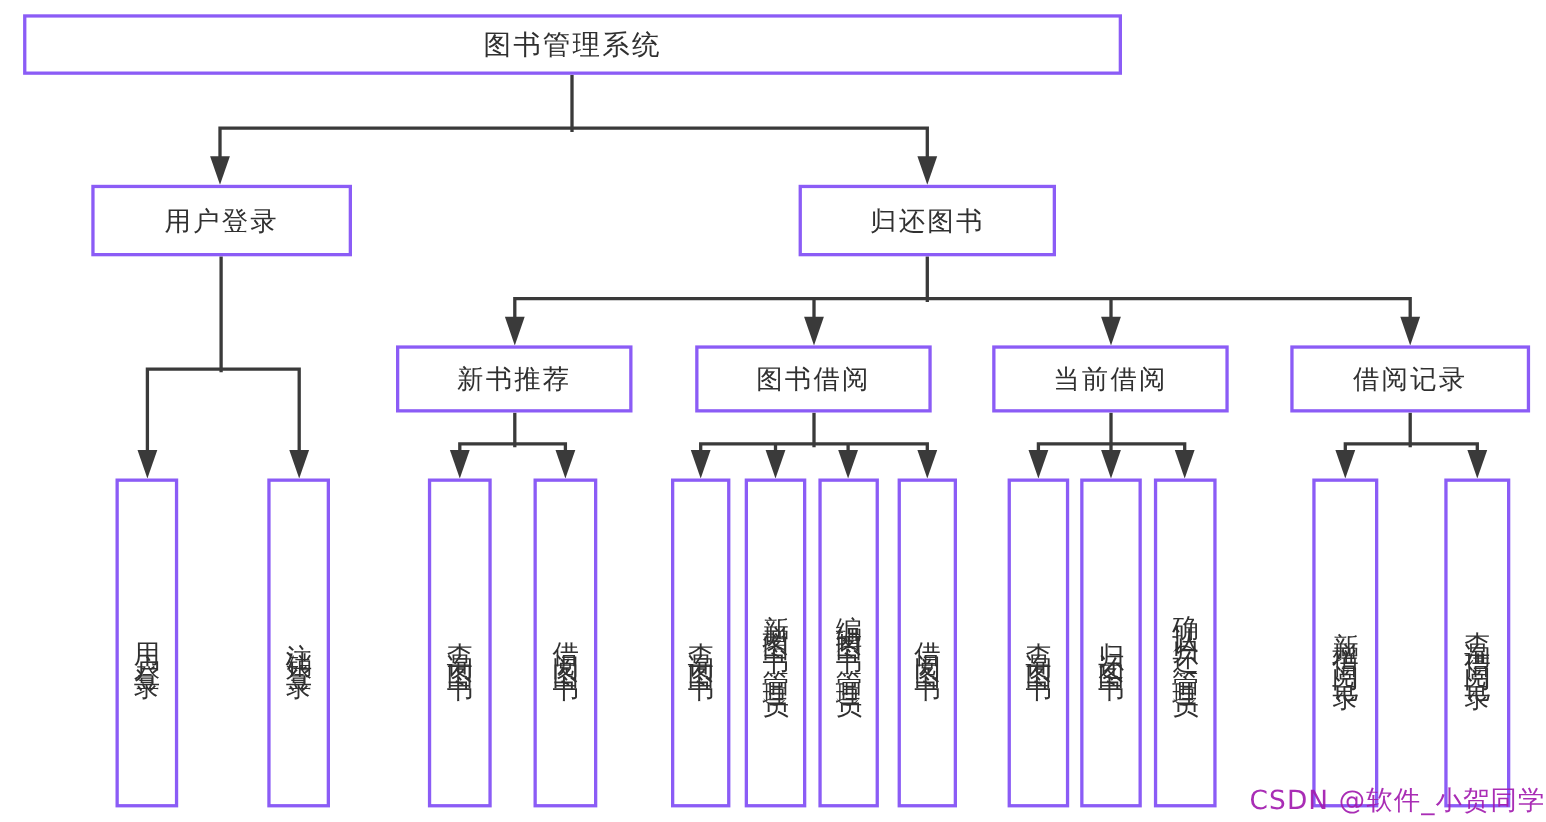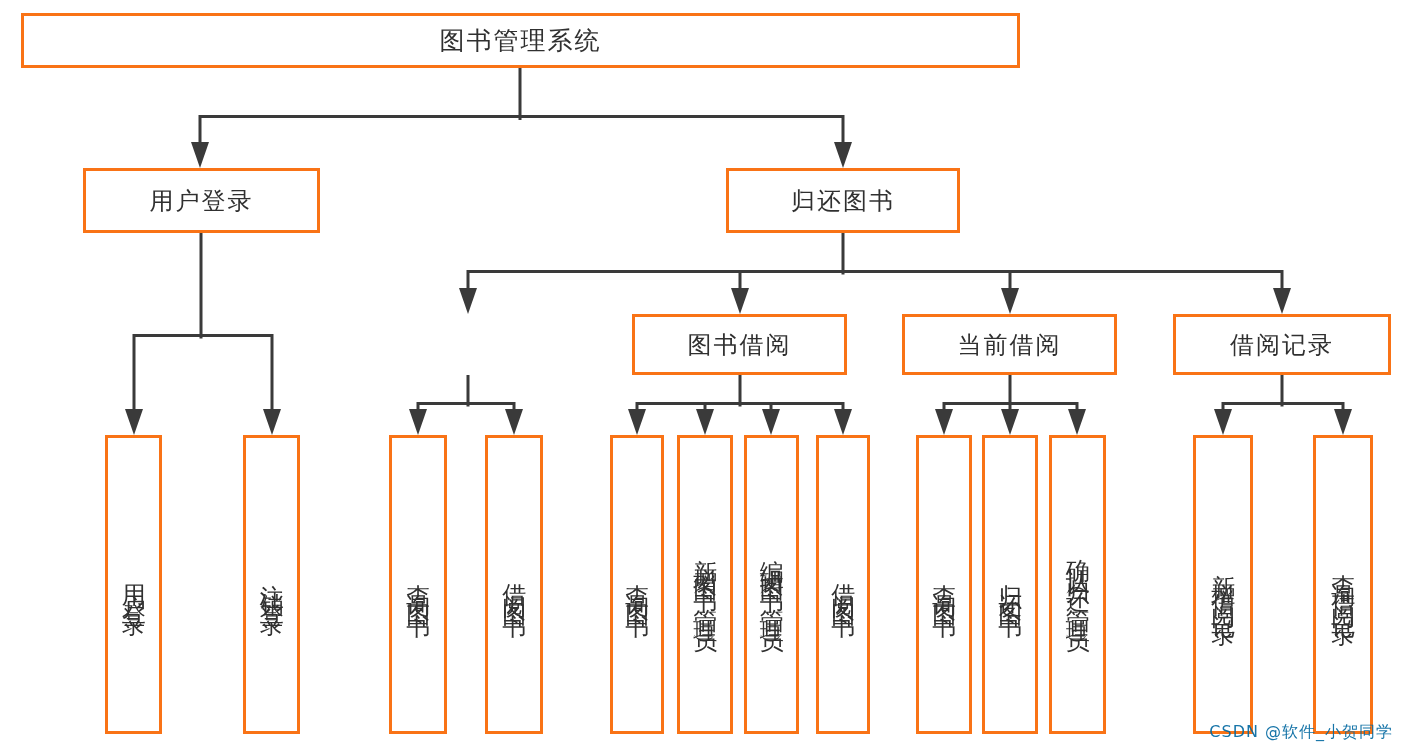--- a/index.html
+++ b/index.html
@@ -1,26 +1,26 @@
 <!DOCTYPE html>
 <html><head>
 <meta charset="utf-8">
 <style>
   html,body{margin:0;padding:0;background:#ffffff;}
   body{font-family:"DejaVu Sans","Liberation Sans",sans-serif;}
   .canvas{position:relative;width:1405px;height:747px;background:#ffffff;overflow:hidden;}
   .connectors{position:absolute;left:0;top:0;z-index:1;}
-  .box{position:absolute;box-sizing:border-box;border:3px solid #f97316;background:#ffffff;
+  .box{position:absolute;box-sizing:border-box;border:3px solid #8b5cf6;background:#ffffff;
        display:flex;align-items:center;justify-content:center;color:#303030;z-index:2;}
   .hlabel{font-size:24px;letter-spacing:2px;white-space:nowrap;}
   .root .hlabel{font-size:25px;}
   .vtext{writing-mode:vertical-rl;text-orientation:mixed;font-size:24px;letter-spacing:10px;
          line-height:1.1;white-space:nowrap;}
-  .watermark{position:absolute;right:12px;bottom:4px;z-index:3;font-size:16px;
-             color:#0369a1;opacity:.92;letter-spacing:1px;white-space:nowrap;}
+  .watermark{position:absolute;right:0;bottom:4px;z-index:3;font-size:24px;
+             color:#a21caf;opacity:.92;letter-spacing:1px;white-space:nowrap;}
 </style>
 </head>
 <body>
 
 <div class="canvas">
 
   <svg class="connectors" width="1405" height="747" viewBox="0 0 1405 747">
     <g stroke="#3a3a3a" stroke-width="3" fill="none">
       <path d="M520 68 V120
                M198.5 116.5 H844.5
@@ -83,20 +83,23 @@
     <span class="hlabel">图书管理系统</span>
   </div>
 
   <div class="box" style="left:83px;top:168px;width:237px;height:65px">
     <span class="hlabel">用户登录</span>
   </div>
   <div class="box" style="left:726px;top:168px;width:234px;height:65px">
     <span class="hlabel">归还图书</span>
   </div>
 
+  <div class="box" style="left:360px;top:314px;width:215px;height:61px">
+    <span class="hlabel">新书推荐</span>
+  </div>
   <div class="box" style="left:632px;top:314px;width:215px;height:61px">
     <span class="hlabel">图书借阅</span>
   </div>
   <div class="box" style="left:902px;top:314px;width:215px;height:61px">
     <span class="hlabel">当前借阅</span>
   </div>
   <div class="box" style="left:1173px;top:314px;width:218px;height:61px">
     <span class="hlabel">借阅记录</span>
   </div>
 

